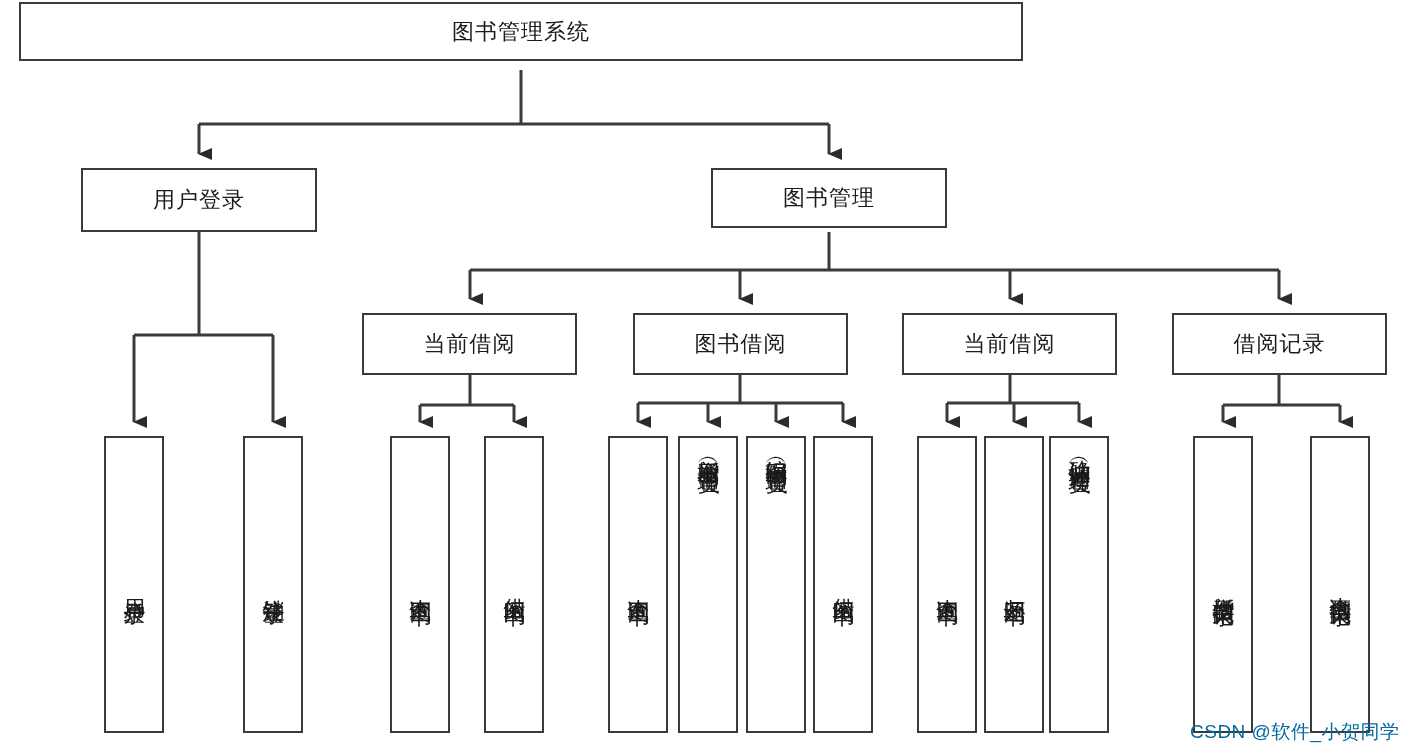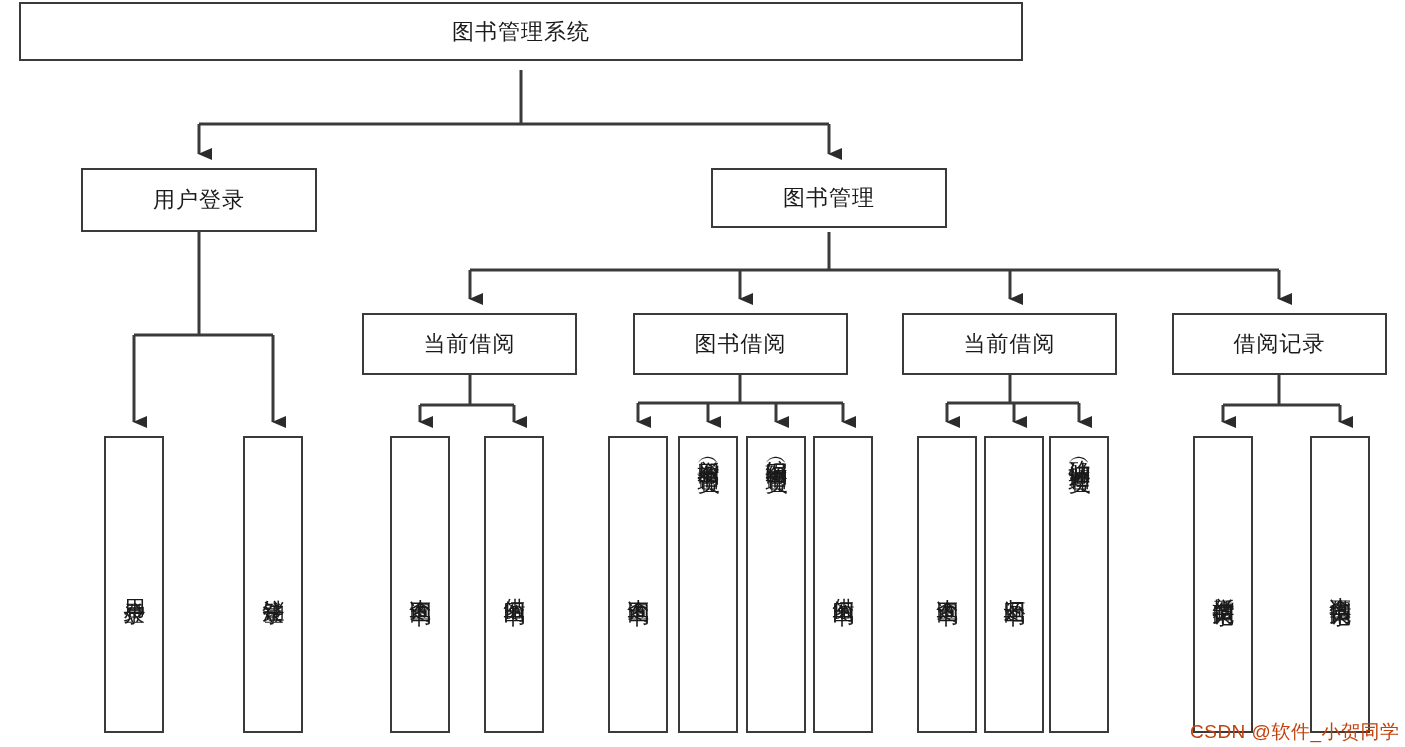--- a/index.html
+++ b/index.html
@@ -168,15 +168,15 @@
   <div class="node vert topalign" id="leaf-10" style="left: 1049px; top: 436px; width: 60px; height: 297px;">
     <span class="vtext">确认归还（管理员）</span>
   </div>
   <div class="node vert" id="leaf-11" style="left: 1193px; top: 436px; width: 60px; height: 297px;">
     <span class="vtext">新增借阅记录</span>
   </div>
   <div class="node vert" id="leaf-12" style="left: 1310px; top: 436px; width: 60px; height: 297px;">
     <span class="vtext">查询借阅记录</span>
   </div>
 
-  <div class="watermark" id="wm" style="left: 1190px; top: 719px; color: #c2410c;">CSDN @软件_小贺同学</div>
+  <div class="watermark" id="wm" style="left: 1190px; top: 719px; color: #0369a1;">CSDN @软件_小贺同学</div>
 
 </div>
 
 </body></html>

